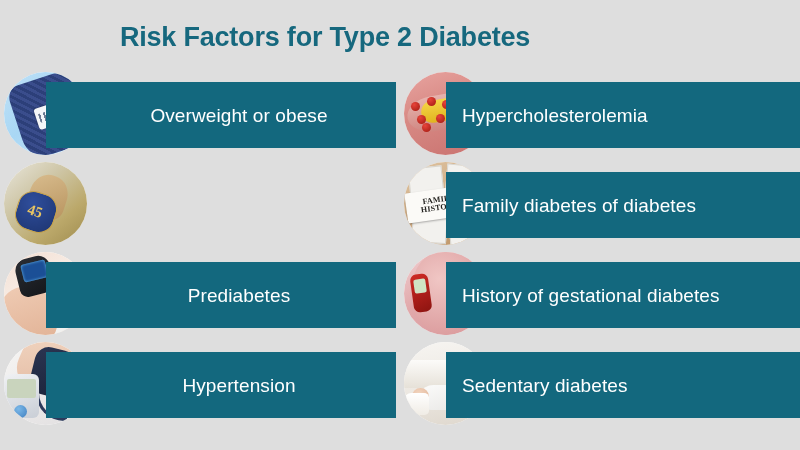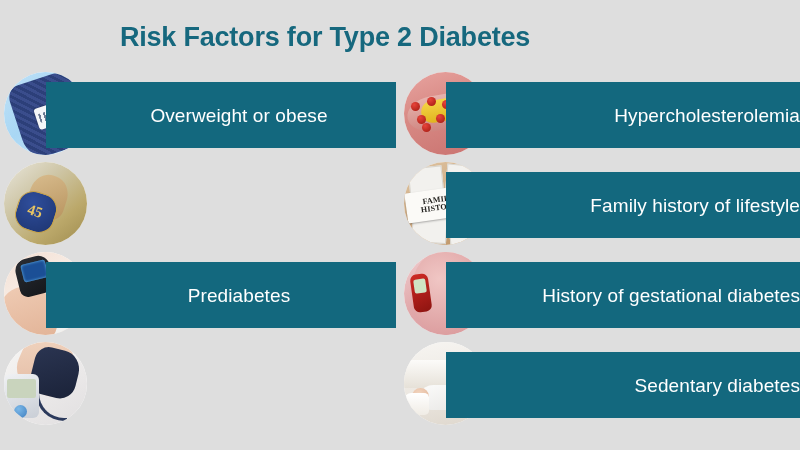--- a/index.html
+++ b/index.html
@@ -69,22 +69,22 @@
   }
   .card.left .bar {
     left: 46px;
     width: 350px;
     justify-content: center;
     padding-left: 36px;
   }
   .card.right .bar {
     left: 46px;
     width: 354px;
-    justify-content: flex-end;
-    padding-left: 44px;
+    justify-content: flex-start;
+    padding-left: 16px;
   }
   .bar-label {
     color: #ffffff;
     font-family: "Liberation Sans", sans-serif;
     font-size: 19px;
     font-weight: normal;
     letter-spacing: 0.1px;
     white-space: nowrap;
     line-height: 1;
   }
@@ -457,21 +457,21 @@
             <div class="pz pz2"></div>
             <div class="pz pz3"></div>
             <div class="pz pz4"></div>
             <div class="note">
               <span>FAMILY</span>
               <span>HISTORY</span>
             </div>
           </div>
         </div>
         <div class="bar">
-          <span class="bar-label">Family history of lifestyle</span>
+          <span class="bar-label">Family diabetes of diabetes</span>
         </div>
       </div>
 
     </div>
 
     <div class="row r2">
 
       <div class="card left">
         <div class="thumb">
           <div class="scene sc-gluco">
@@ -507,20 +507,23 @@
         <div class="thumb">
           <div class="scene sc-bp">
             <div class="arm2"></div>
             <div class="cuff"></div>
             <div class="tube"></div>
             <div class="device"></div>
             <div class="lcd"></div>
             <div class="knob"></div>
           </div>
         </div>
+        <div class="bar">
+          <span class="bar-label">Hypertension</span>
+        </div>
       </div>
 
       <div class="card right">
         <div class="thumb">
           <div class="scene sc-sed">
             <div class="mattress"></div>
             <div class="legs"></div>
             <div class="body"></div>
             <div class="head"></div>
             <div class="pillow"></div>

